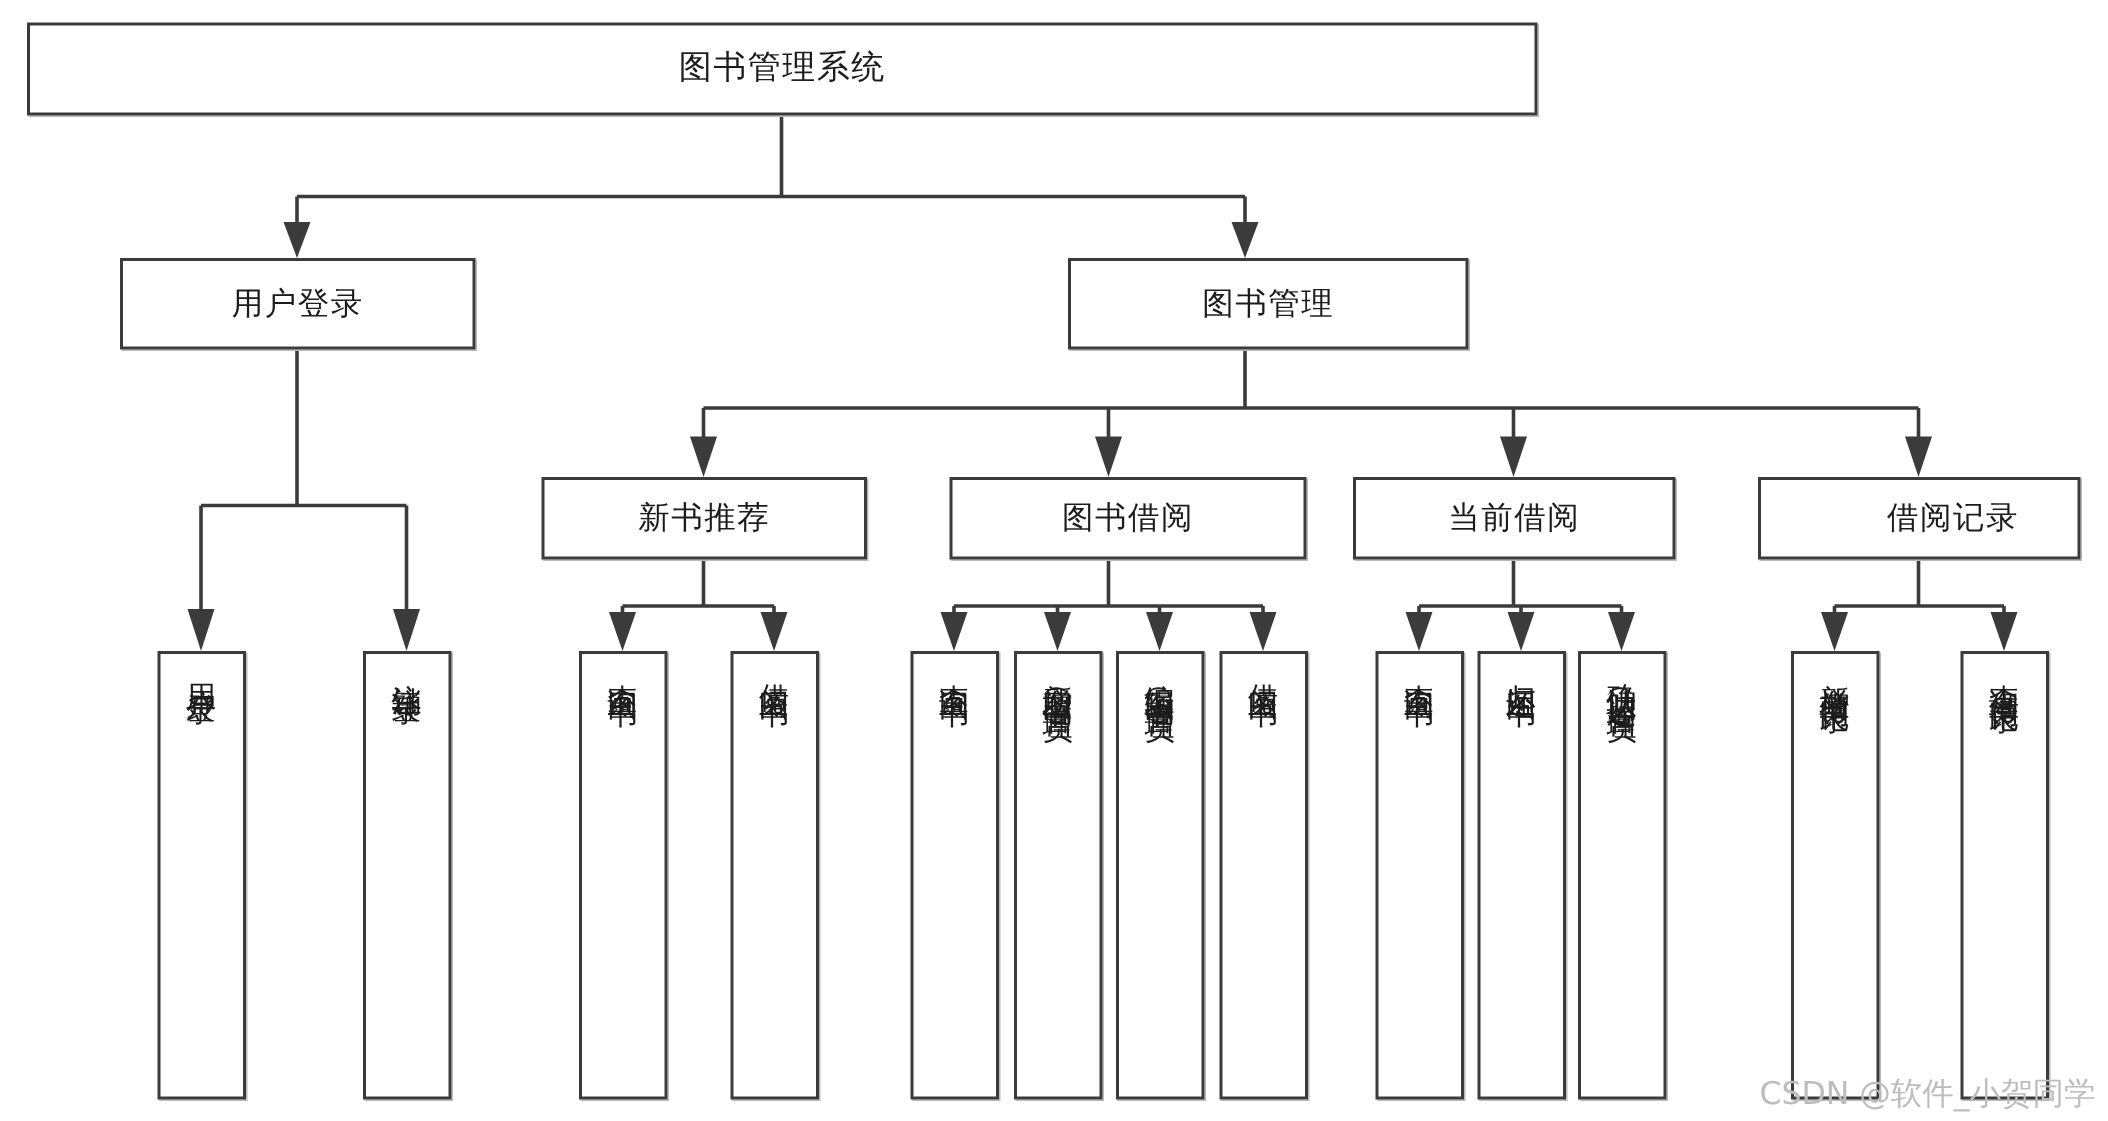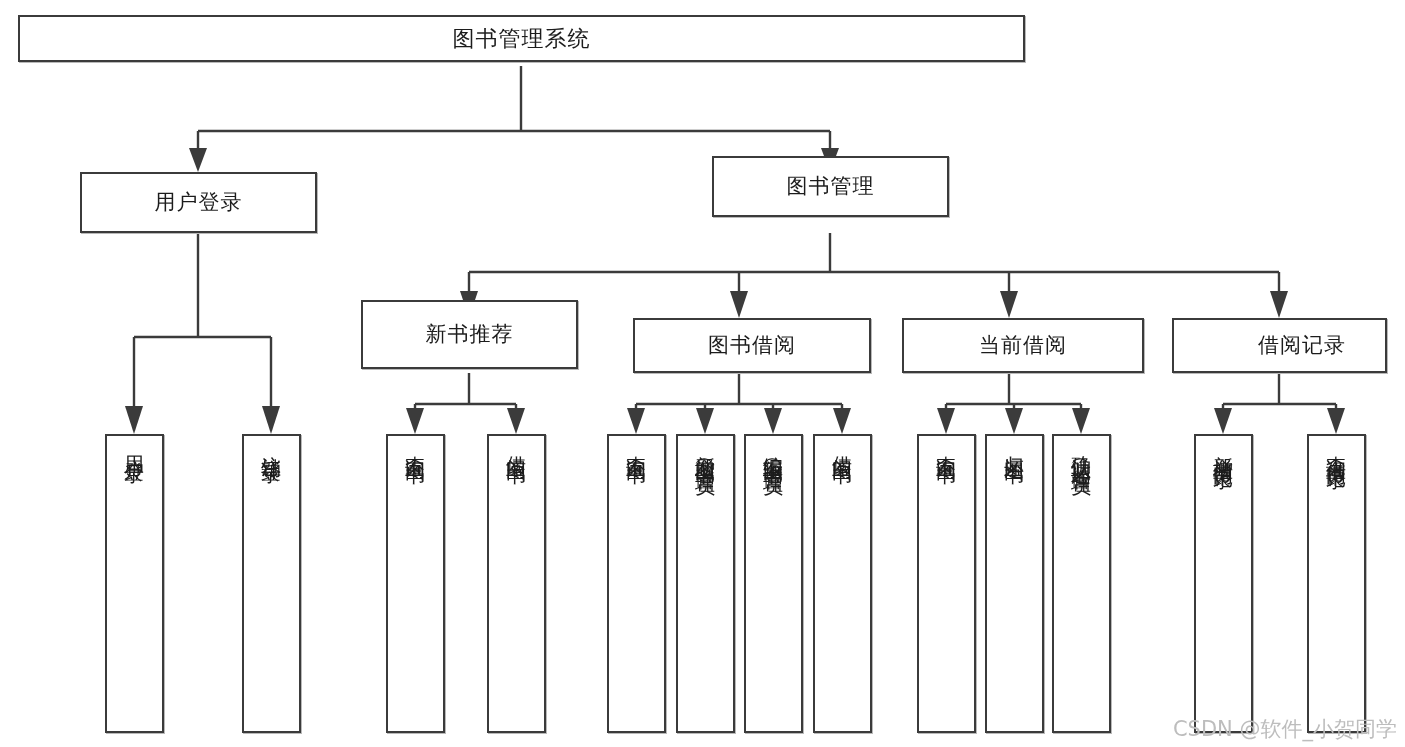--- a/index.html
+++ b/index.html
@@ -138,41 +138,41 @@
     <polygon points="1072,408 1090,408 1081,434"></polygon>
 
     <line x1="1279" y1="373" x2="1279" y2="404"></line>
     <line x1="1223" y1="404" x2="1336" y2="404"></line>
     <line x1="1223" y1="404" x2="1223" y2="412"></line>
     <polygon points="1214,408 1232,408 1223,434"></polygon>
     <line x1="1336" y1="404" x2="1336" y2="412"></line>
     <polygon points="1327,408 1345,408 1336,434"></polygon>
   </svg>
 
-  <div class="node horiz root" style="left:18px; top:15px; width:1007px; height:47px;">
+  <div class="node horiz root" style="left:18px; top:15px; width:1007px; height:62px;">
     <span class="label">图书管理系统</span>
   </div>
 
   <div class="node horiz" style="left:80px; top:172px; width:237px; height:61px;">
     <span class="label">用户登录</span>
   </div>
 
-  <div class="node horiz" style="left:712px; top:156px; width:237px; height:61px;">
+  <div class="node horiz" style="left:712px; top:172px; width:267px; height:61px;">
     <span class="label">图书管理</span>
   </div>
 
-  <div class="node horiz" style="left:361px; top:300px; width:217px; height:69px;">
+  <div class="node horiz" style="left:361px; top:318px; width:217px; height:55px;">
     <span class="label">新书推荐</span>
   </div>
 
   <div class="node horiz" style="left:633px; top:318px; width:238px; height:55px;">
     <span class="label">图书借阅</span>
   </div>
 
-  <div class="node horiz" style="left:902px; top:318px; width:242px; height:55px;">
+  <div class="node horiz" style="left:902px; top:318px; width:215px; height:55px;">
     <span class="label">当前借阅</span>
   </div>
 
   <div class="node horiz" style="left:1172px; top:318px; width:215px; height:55px;padding-left:45px;">
     <span class="label">借阅记录</span>
   </div>
 
   <div class="node vert" style="left:105px; top:434px; width:59px; height:299px;">
     <span class="label">用户登录</span>
   </div>

